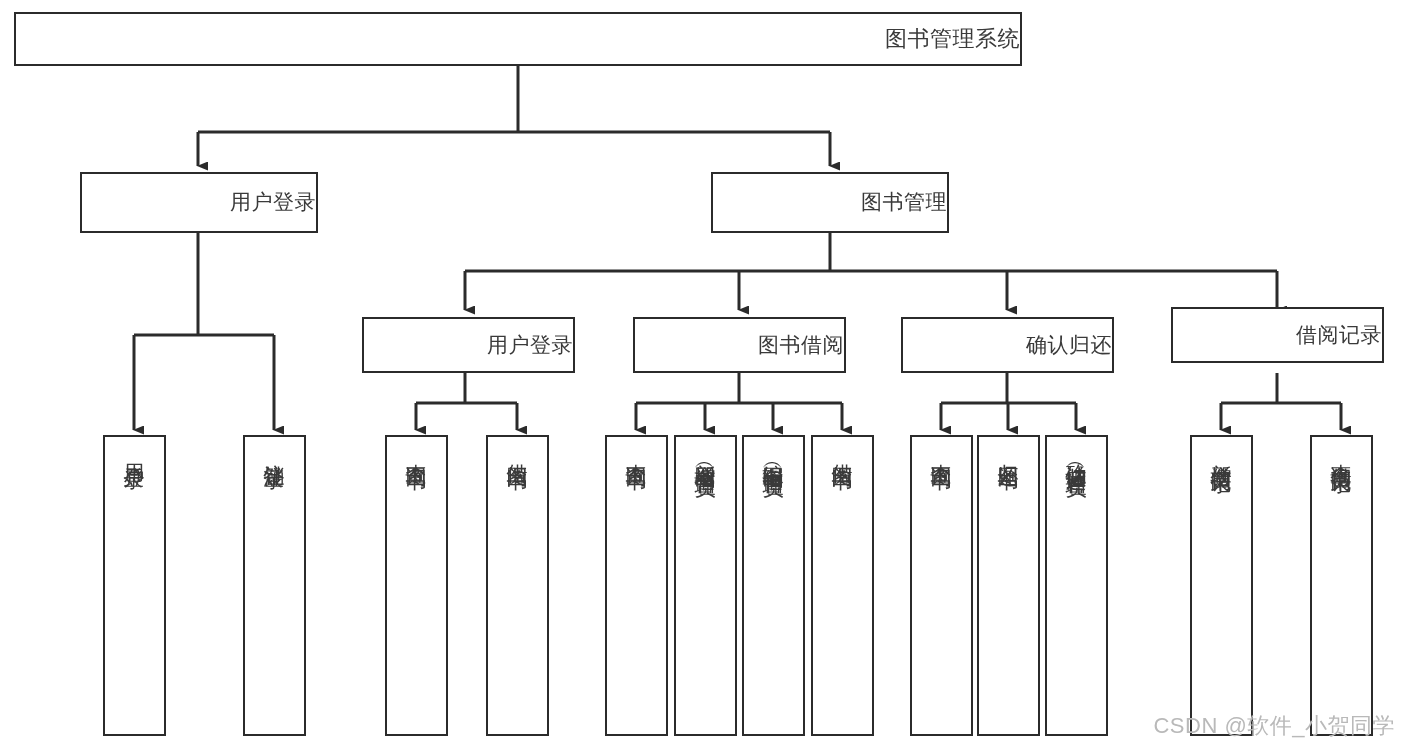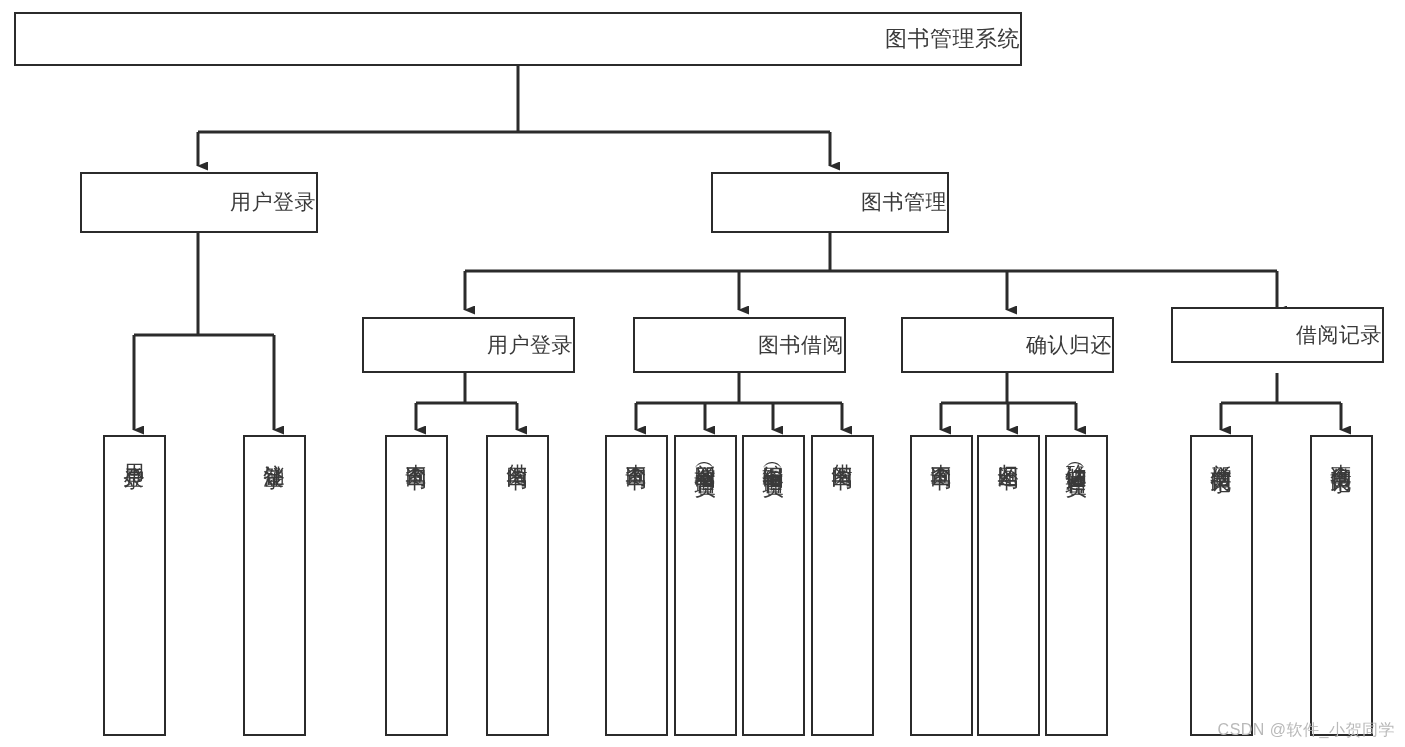--- a/index.html
+++ b/index.html
@@ -59,21 +59,21 @@
   }
   .node.level0 .node-label { font-size: 22px; }
   .node.level1 .node-label { font-size: 21px; }
   .node.level2 .node-label { font-size: 21px; }
 
   #watermark {
     position: absolute;
     right: 10px;
     bottom: 6px;
     color: #b9b9b9;
-    font-size: 16px;
+    font-size: 22px;
     letter-spacing: 0.5px;
     z-index: 5;
     white-space: nowrap;
     user-select: none;
   }
 </style>
 </head>
 <body>
 
 <div id="diagram-root">

